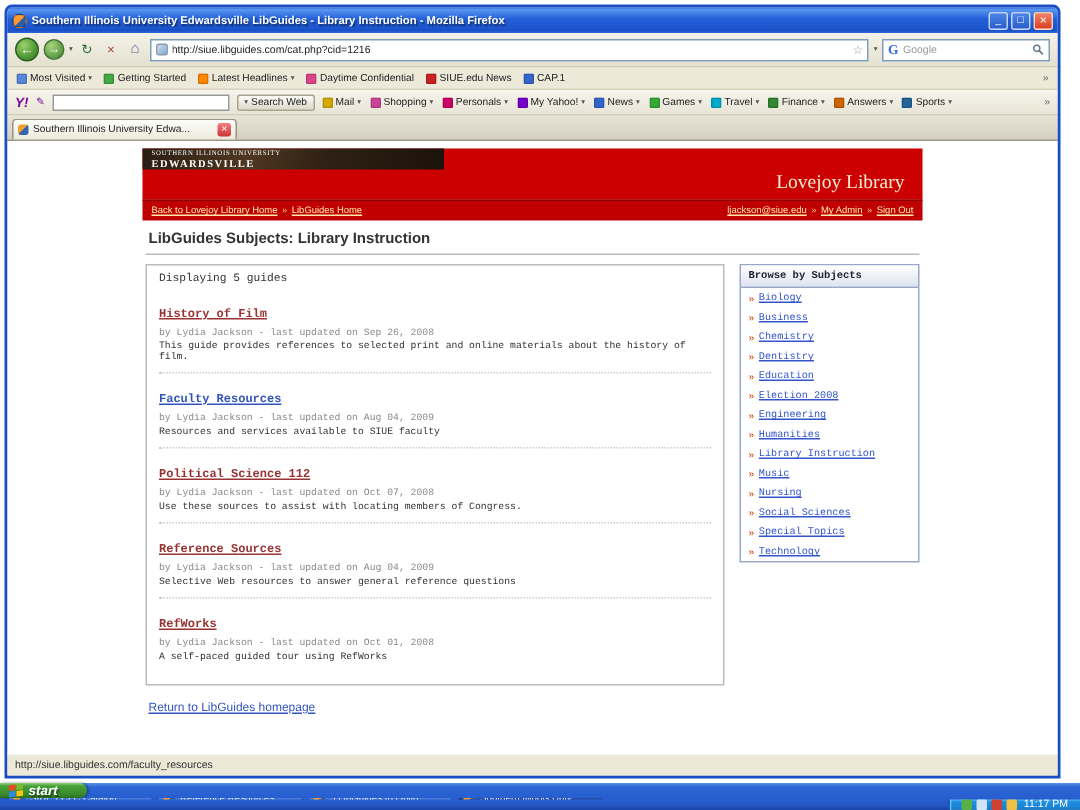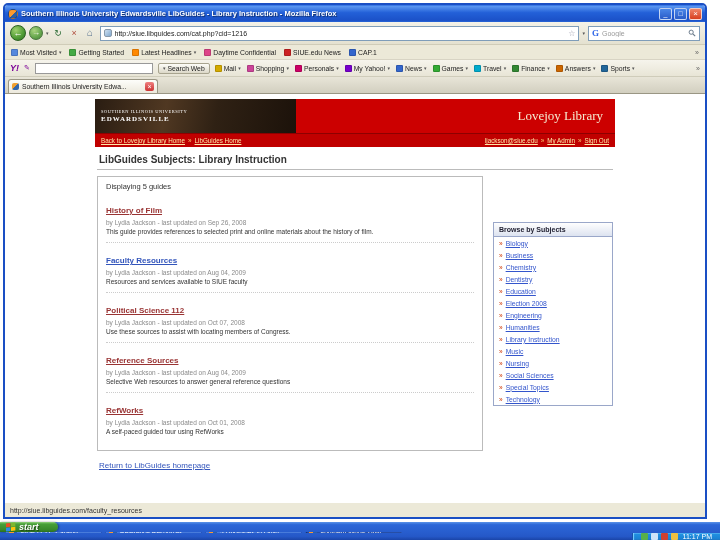--- a/index.html
+++ b/index.html
@@ -68,21 +68,21 @@
   .tab{width:150px;height:14px;box-sizing:border-box;background:linear-gradient(#fdfdfa,#ece9dc);
     border:1px solid #9a9684;border-bottom:none;border-radius:3px 3px 0 0;display:flex;align-items:center;gap:3px;padding:0 3px;}
   .tab-fav{width:7px;height:7px;flex:none;background:linear-gradient(135deg,#f0a030 50%,#3366aa 50%);border-radius:2px;}
   .tab-title{flex:1;font-size:6.8px;color:#222;white-space:nowrap;overflow:hidden;}
   .tab-close{width:9px;height:9px;flex:none;background:linear-gradient(#f08080,#cc3333);border-radius:2px;
     color:#fff;font-size:7px;line-height:9px;text-align:center;}
 
   
   .viewport{flex:1;background:#fff;overflow:hidden;position:relative;}
   .pagewrap{width:520px;margin:5px auto 0;}
-  .banner{height:34px;background:#cc0000;display:flex;align-items:stretch;}
+  .banner{height:34px;background:#cc0000;display:flex;align-items:stretch;flex-direction:column;}
   .banner-photo{width:195px;flex:none;display:flex;flex-direction:column;justify-content:center;gap:1px;padding-left:6px;
     background:linear-gradient(100deg,#2a1d12 0%,#503822 35%,#2f2114 60%,#1c120a 100%);}
   .logo1{font-size:4.5px;letter-spacing:.5px;color:#fff;font-family:"Liberation Serif","DejaVu Serif",serif;}
   .logo2{font-size:7px;font-weight:bold;color:#fff;letter-spacing:1px;font-family:"Liberation Serif","DejaVu Serif",serif;}
   .brand{margin-left:auto;align-self:center;padding-right:12px;font-size:13px;color:#f6ecd2;
     font-family:"Liberation Serif","DejaVu Serif",serif;}
   .crumbbar{height:13px;background:#c00000;border-top:1px solid #8d0000;display:flex;align-items:center;
     padding:0 6px;font-size:6.3px;}
   .crumb-left,.crumb-right{display:flex;align-items:center;}
   .crumb-right{margin-left:auto;}
@@ -94,21 +94,21 @@
   .rule{border-top:1px solid #bbb;margin-bottom:6px;}
   .search-row{display:flex;align-items:center;justify-content:center;gap:5px;font-size:7.5px;color:#222;margin:4px 0 10px;}
   .s-input{width:150px;height:11px;box-sizing:border-box;border:1px solid #7f9db9;background:#fff;}
   .s-select{display:flex;align-items:center;gap:3px;border:1px solid #7f9db9;background:#fff;padding:1px 2px 1px 4px;font-size:7px;}
   .seldd{width:9px;height:9px;background:linear-gradient(#cfe0f8,#88aade);border:1px solid #6688aa;
     font-size:5px;line-height:8px;text-align:center;color:#223355;box-sizing:border-box;}
   .s-btn{padding:1px 8px;border:1px solid #7f9db9;background:linear-gradient(#ffffff,#e8e6da);font-size:7.5px;
     color:#222;border-radius:2px;}
   .s-return{color:#3355bb;text-decoration:underline;font-size:7.5px;margin-left:4px;}
 
-  .cols{display:flex;gap:10px;align-items:center;}
+  .cols{display:flex;gap:10px;align-items:flex-start;font-family:Liberation Mono, monospace;}
   .guides-box{flex:1;border:1px solid #bbb;padding:5px 8px 8px;min-height:218px;box-sizing:border-box;}
   .displaying{font-size:7.5px;color:#333;margin-bottom:2px;}
   .guide{padding:6px 0 7px;}
   .guide.sep{border-bottom:1px dotted #ccc;}
   .guide-title{font-size:8px;font-weight:bold;text-decoration:underline;}
   .guide-byline{font-size:6.5px;color:#8a8a8a;margin-top:2px;}
   .guide-desc{font-size:6.5px;color:#333;margin-top:2px;}
   .return-link{display:inline-block;margin:10px 0 0 2px;font-size:8px;color:#3355bb;text-decoration:underline;}
 
   .sidebar{width:118px;flex:none;border:1px solid #9aa7c9;background:#fff;}

